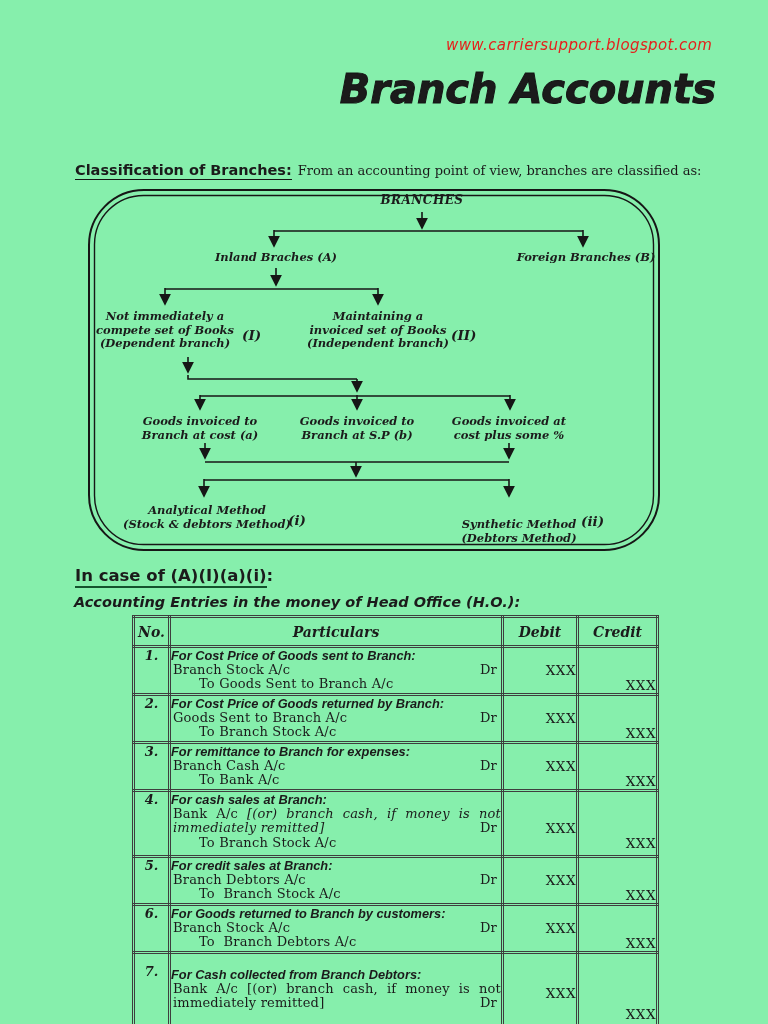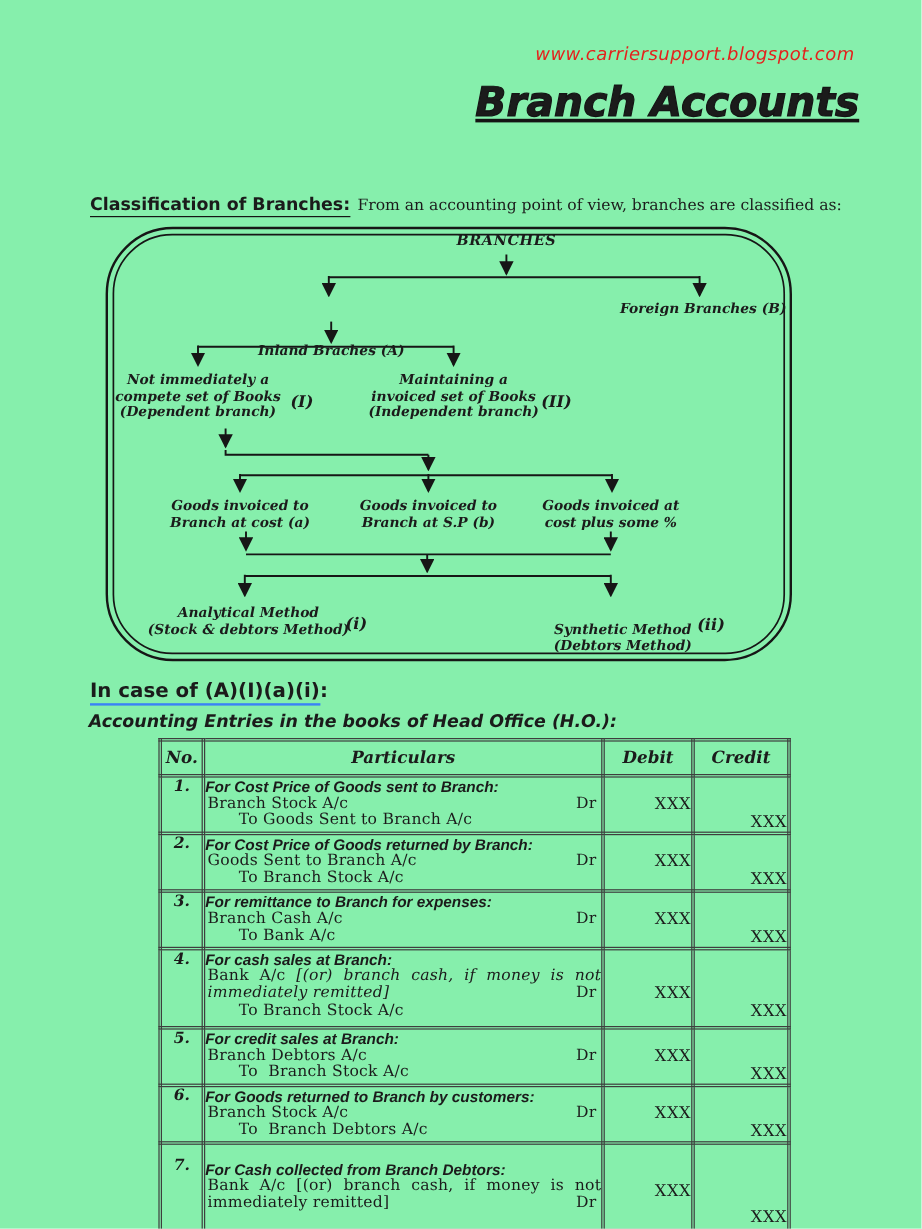--- a/index.html
+++ b/index.html
@@ -5,42 +5,42 @@
   html,body{margin:0;padding:0;background:#fff;}
   #page{position:relative;width:768px;height:1024px;background:#86efac;overflow:hidden;
         color:#1b1b1b;font-family:"DejaVu Serif","Liberation Serif",serif;}
 
   
   .site-url{position:absolute;left:446px;top:36px;width:260px;text-align:center;
     font-family:"DejaVu Sans","Liberation Sans",sans-serif;font-style:italic;
     font-size:15px;letter-spacing:.4px;color:#e4211c;white-space:nowrap;}
   .doc-title{position:absolute;right:52px;top:66px;
     font-family:"DejaVu Sans","Liberation Sans",sans-serif;
-    font-weight:bold;font-style:italic;font-size:34px;letter-spacing:0;
-    -webkit-text-stroke:1px #141414;white-space:nowrap;text-decoration:underline;}
+    font-weight:bold;font-style:italic;font-size:40px;letter-spacing:0;
+    -webkit-text-stroke:1px #141414;white-space:nowrap;}
 
   
   .class-line{position:absolute;left:75px;top:160px;white-space:nowrap;}
   .class-head{font-family:"DejaVu Sans","Liberation Sans",sans-serif;font-weight:bold;
     font-size:14.5px;border-bottom:1.8px solid #141414;padding-bottom:1px;}
   .class-intro{font-size:13px;margin-left:6px;}
 
   
   .fc{position:absolute;left:87px;top:188px;width:574px;height:364px;}
   .fc svg{position:absolute;left:0;top:0;}
   .fc-label{position:absolute;text-align:center;font-weight:bold;font-style:italic;
     font-size:11.5px;line-height:13.5px;white-space:nowrap;}
   .fc-root{font-size:12px;letter-spacing:.5px;}
   .fc-2l{line-height:14px;}
   .fc-tag{position:absolute;font-weight:bold;font-style:italic;font-size:13.5px;white-space:nowrap;}
 
   
   .case-head{position:absolute;left:75px;top:566px;
     font-family:"DejaVu Sans","Liberation Sans",sans-serif;font-weight:bold;font-size:16.5px;white-space:nowrap;}
-  .case-head .u{border-bottom:2px solid #3b82f6;padding-bottom:1px;}
+  .case-head .u{border-bottom:2px solid #14532d;padding-bottom:1px;}
   .entries-head{position:absolute;left:74px;top:594px;
     font-family:"DejaVu Sans","Liberation Sans",sans-serif;
     font-weight:bold;font-style:italic;font-size:14.5px;white-space:nowrap;}
 
   
   table.acct{position:absolute;left:132px;top:615px;border-collapse:collapse;table-layout:fixed;}
   table.acct th,table.acct td{border:3px double #3e3e3e;padding:0;vertical-align:top;}
   table.acct th{font-weight:bold;font-style:italic;font-size:14px;vertical-align:middle;text-align:center;}
   td.no{font-weight:bold;font-style:italic;font-size:13px;text-align:center;padding-top:3px;}
   td.part{padding:1px 6px 0 7px;font-size:13px;}
@@ -100,21 +100,21 @@
         <line x1="422" y1="255" x2="422" y2="270" marker-end="url(#arw)"></line>
         <line x1="118" y1="274" x2="422" y2="274"></line>
         <line x1="269" y1="274" x2="269" y2="288" marker-end="url(#arw)"></line>
         <line x1="117" y1="292" x2="422" y2="292"></line>
         <line x1="117" y1="291" x2="117" y2="308" marker-end="url(#arw)"></line>
         <line x1="422" y1="291" x2="422" y2="308" marker-end="url(#arw)"></line>
       </g>
     </svg>
 
     <div class="fc-label fc-root" style="left:263px;top:6px;width:144px;">BRANCHES</div>
-    <div class="fc-label" style="left:109px;top:63px;width:160px;margin-top:35px;">Inland Braches (A)</div>
+    <div class="fc-label" style="left:109px;top:63px;width:160px;">Inland Braches (A)</div>
     <div class="fc-label" style="left:419px;top:63px;width:160px;">Foreign Branches (B)</div>
 
     <div class="fc-label" style="left:3px;top:122px;width:150px;">
       <div>Not immediately a</div>
       <div>compete set of Books</div>
       <div>(Dependent branch)</div>
     </div>
     <span class="fc-tag" style="left:155px;top:139px;">(I)</span>
 
     <div class="fc-label" style="left:216px;top:122px;width:150px;">
@@ -144,21 +144,21 @@
     <span class="fc-tag" style="left:201px;top:324px;">(i)</span>
 
     <div class="fc-label fc-2l" style="left:332px;top:313px;width:200px;margin-top:16px;">
       <div>Synthetic Method</div>
       <div>(Debtors Method)</div>
     </div>
     <span class="fc-tag" style="left:494px;top:325px;">(ii)</span>
   </div>
 
   <div class="case-head"><span class="u">In case of (A)(I)(a)(i)</span><span>:</span></div>
-  <div class="entries-head">Accounting Entries in the books of Head Office (H.O.):</div>
+  <div class="entries-head">Accounting Entries in the money of Head Office (H.O.):</div>
 
   <table class="acct">
     <colgroup>
         <col style="width:36px">
         <col style="width:333px">
         <col style="width:75px">
         <col style="width:80px">
       </colgroup>
     <thead>
       <tr style="height:30px">

